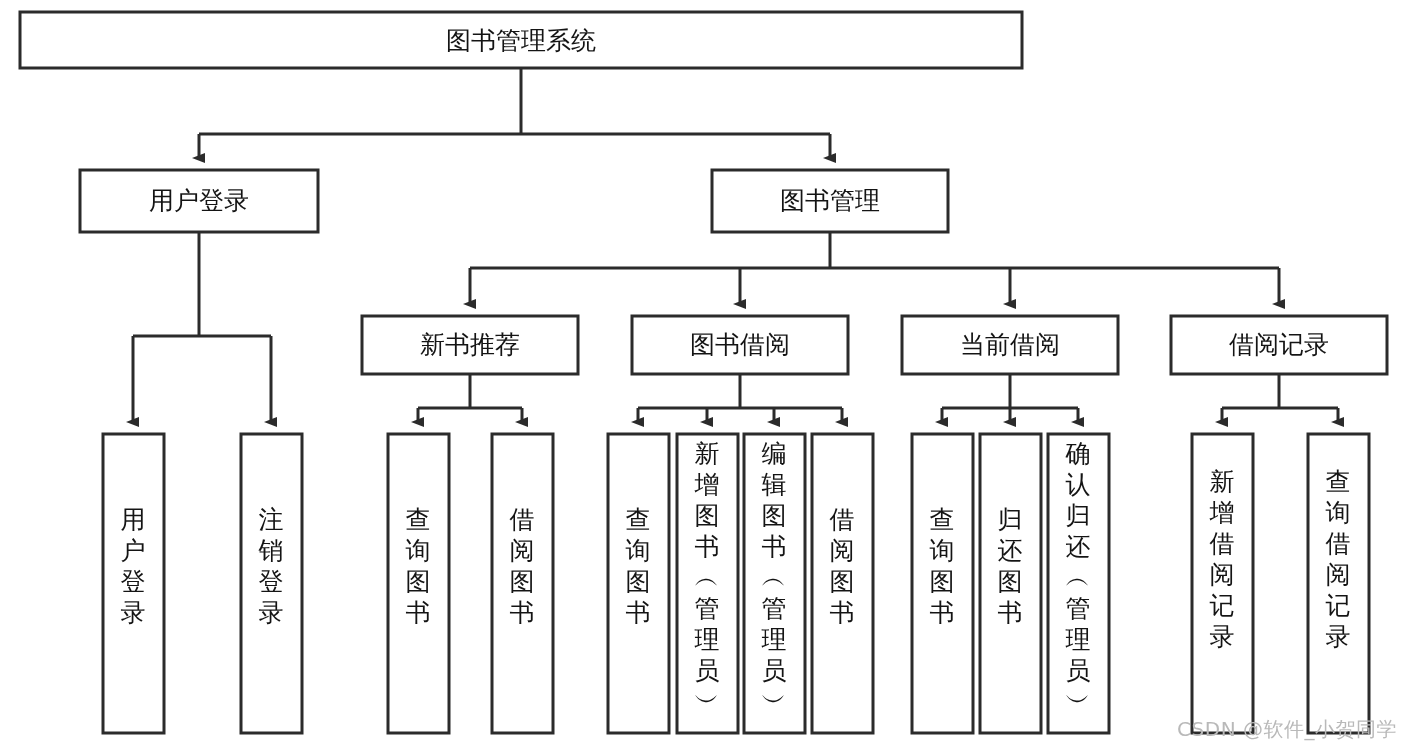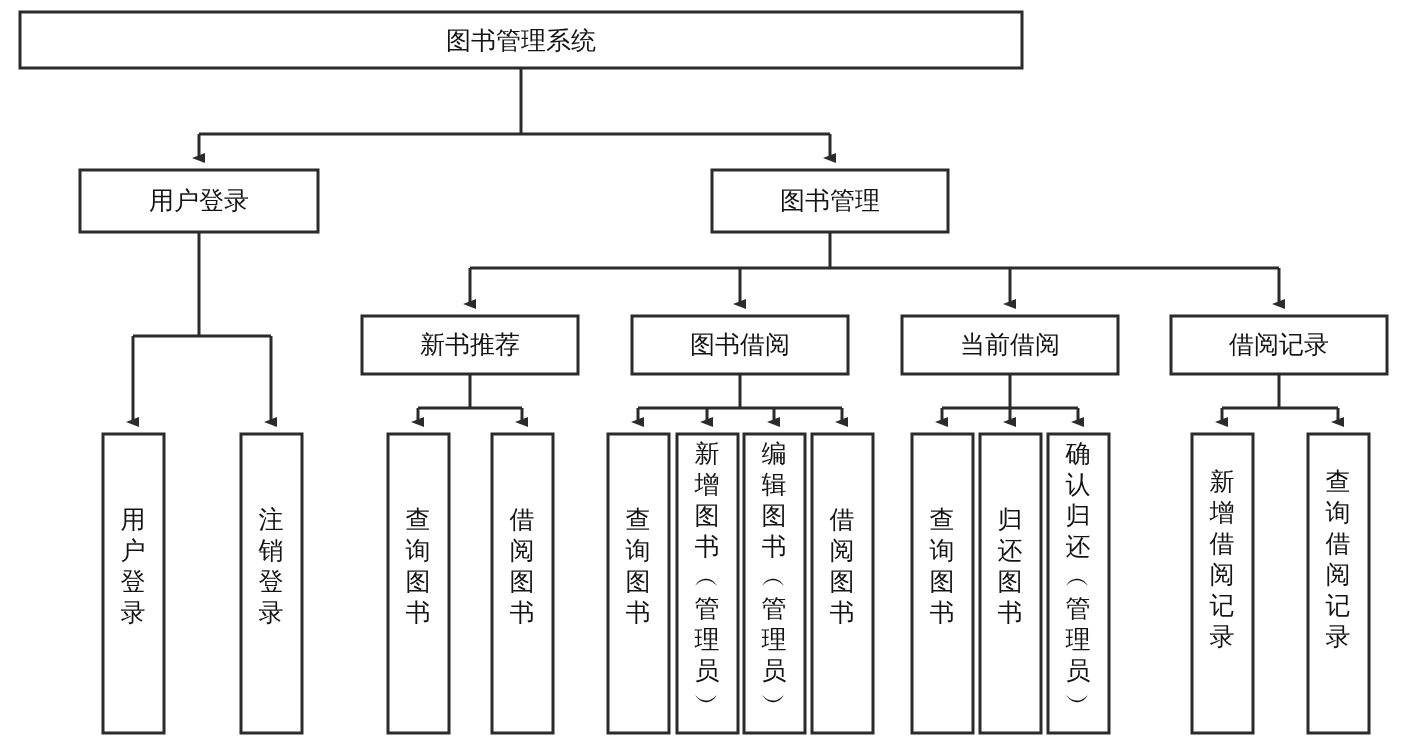--- a/index.html
+++ b/index.html
@@ -201,13 +201,14 @@
       <rect x="1192" y="434" width="61" height="299" fill="#ffffff" stroke="#2b2b2b" stroke-width="3"></rect>
       <text class="node-label-leaf" x="1222" y="490"><tspan x="1222" dy="0">新</tspan><tspan x="1222" dy="31">增</tspan><tspan x="1222" dy="31">借</tspan><tspan x="1222" dy="31">阅</tspan><tspan x="1222" dy="31">记</tspan><tspan x="1222" dy="31">录</tspan></text>
     </g>
 
     <g>
       <rect x="1308" y="434" width="61" height="299" fill="#ffffff" stroke="#2b2b2b" stroke-width="3"></rect>
       <text class="node-label-leaf" x="1338" y="490"><tspan x="1338" dy="0">查</tspan><tspan x="1338" dy="31">询</tspan><tspan x="1338" dy="31">借</tspan><tspan x="1338" dy="31">阅</tspan><tspan x="1338" dy="31">记</tspan><tspan x="1338" dy="31">录</tspan></text>
     </g>
   </svg>
 
+  <div class="watermark-text">CSDN @软件_小贺同学</div>
 </div>
 
 </body></html>

